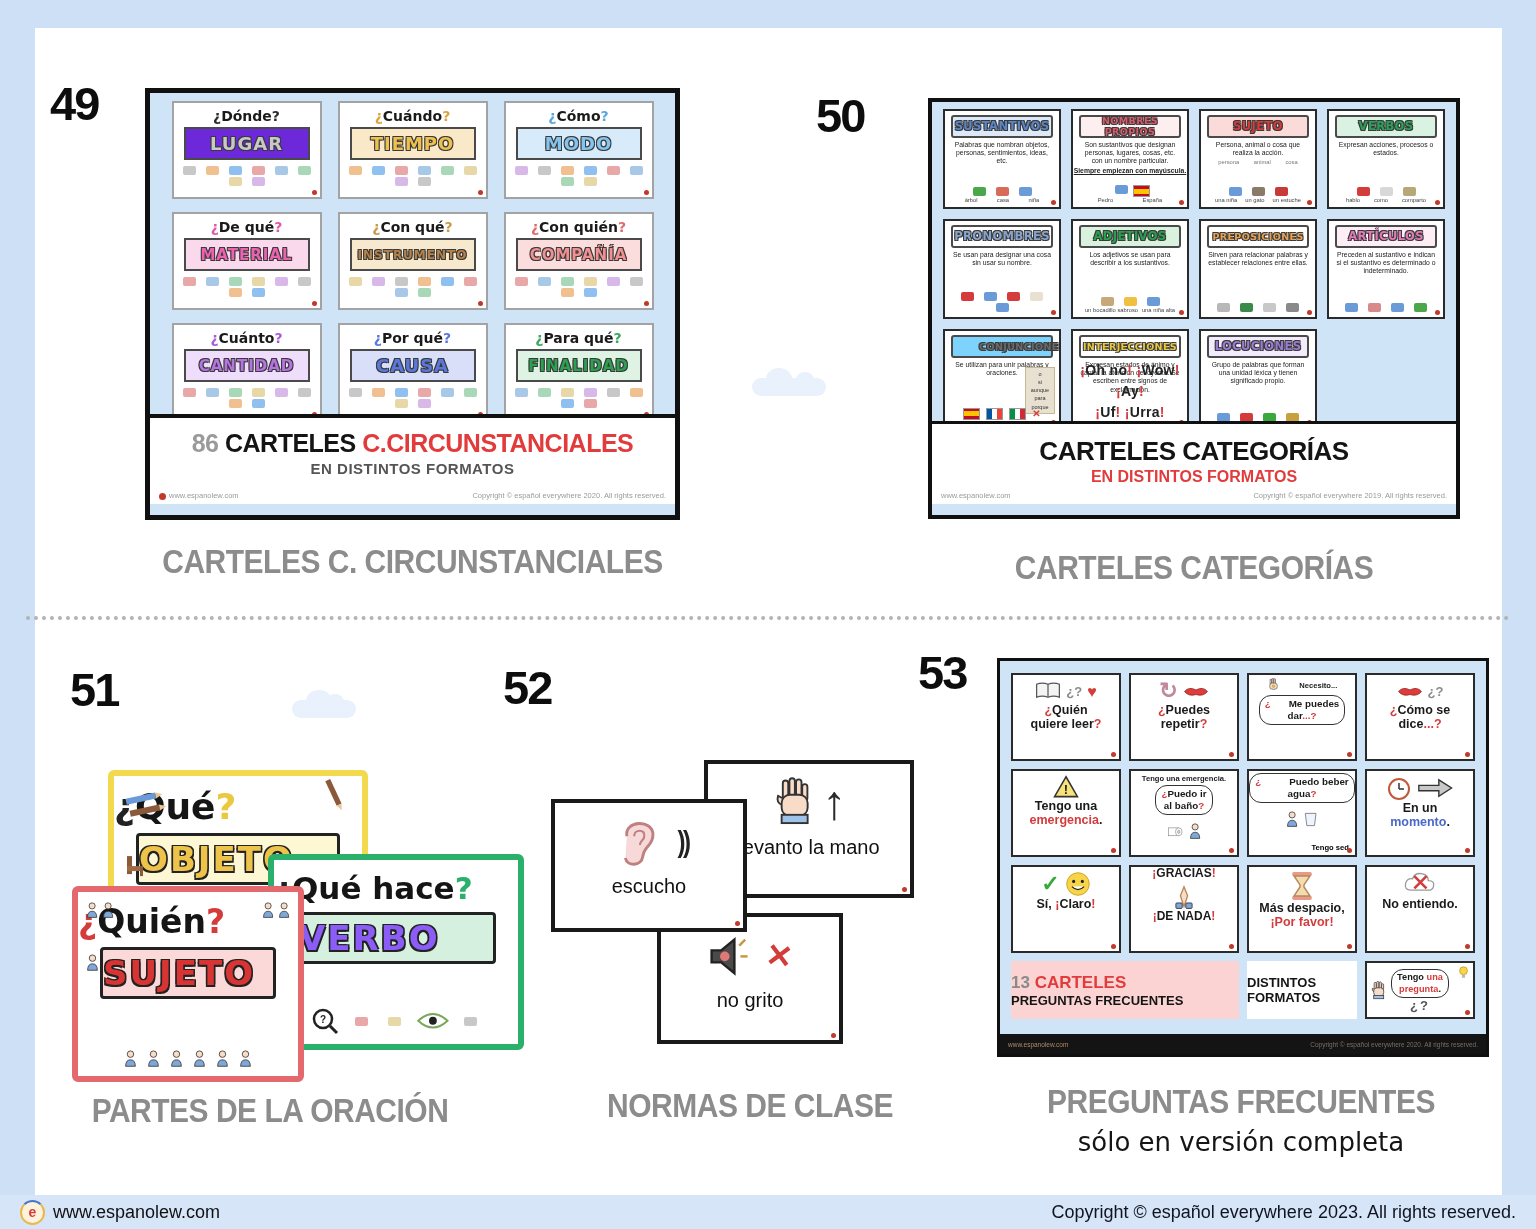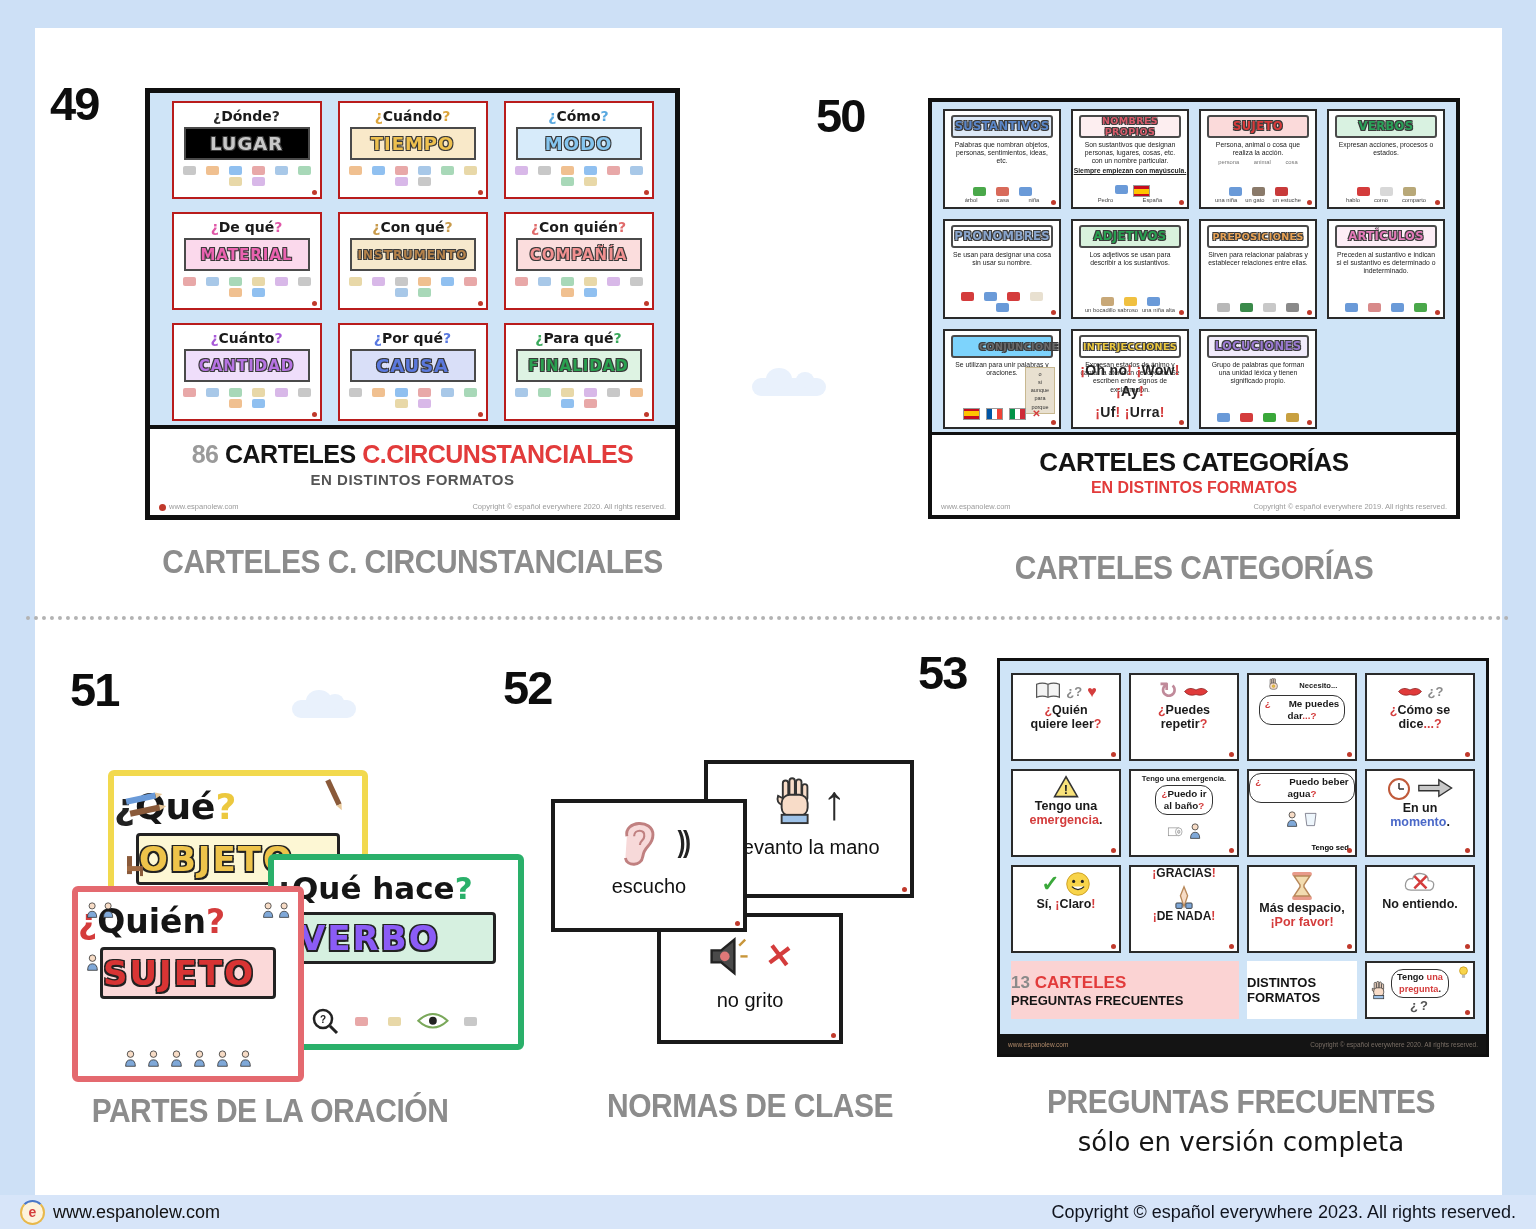--- a/index.html
+++ b/index.html
@@ -13,29 +13,29 @@
   .cloud-b{left:292px;top:700px;width:64px}
   .num{position:absolute;font-size:47px;font-weight:800;color:#0d0d0d;letter-spacing:-2px}
   .caption{position:absolute;text-align:center;font-weight:700;color:#8c8c8c;font-size:30px;letter-spacing:-.5px;transform:scaleY(1.08)}
   .subcaption{position:absolute;text-align:center;font-family:"DejaVu Sans",sans-serif;font-weight:500;color:#151515;font-size:26px}
   .poster{position:absolute;background:#cfe4f7;border:5px solid #101010;box-sizing:border-box}
   .p49{left:145px;top:88px;width:535px;height:432px}
   .p50{left:928px;top:98px;width:532px;height:421px;border-width:4px}
   .p53{left:997px;top:658px;width:492px;height:399px;border-width:3px}
   
   .p49grid{position:absolute;left:0;right:0;top:0;bottom:86px;display:grid;grid-template-columns:repeat(3,150px);grid-auto-rows:98px;gap:13px 16px;justify-content:center;align-content:center}
-  .p49card{position:relative;background:#fff;border:2px solid #b91c1c;text-align:center}
+  .p49card{position:relative;background:#fff;border:2px solid #a3a3a3;text-align:center}
   .p49q{font-family:"DejaVu Sans",sans-serif;font-weight:700;font-size:14px;margin-top:5px;color:#1a1a1a}
   .p49box{margin:3px 10px 0;border:2px solid #4a4a4a;height:29px;display:flex;align-items:center;justify-content:center}
   .p49word{font-family:"DejaVu Sans",sans-serif;font-weight:800;letter-spacing:1px}
   .outline{text-shadow:-1px -1px 0 #3a3a3a,1px -1px 0 #3a3a3a,-1px 1px 0 #3a3a3a,1px 1px 0 #3a3a3a}
   .p49chips{margin-top:5px;line-height:11px}
   .chip{display:inline-block;width:13px;height:9px;border-radius:2px;margin:1px 5px}
   .dot{position:absolute;right:3px;bottom:2px;width:5px;height:5px;border-radius:50%;background:#c0392b}
-  .pstrip{position:absolute;left:0;right:0;bottom:0;background:#fff;text-align:center}
+  .pstrip{position:absolute;left:0;right:0;bottom:11px;background:#fff;text-align:center}
   .p49strip{height:86px;border-top:4px solid #101010}
   .p49title{margin-top:11px;font-size:25px;font-weight:800;letter-spacing:-.5px}
   .p49sub{font-size:15px;font-weight:700;color:#555;letter-spacing:.5px;margin-top:2px}
   .micro{position:absolute;left:9px;right:9px;bottom:4px;display:flex;justify-content:space-between;font-size:7.5px;color:#9a9a9a;align-items:center}
   .mdot{display:inline-block;width:7px;height:7px;border-radius:50%;background:#c0392b;margin-right:3px;vertical-align:middle}
   
   .p50grid{position:absolute;left:0;right:0;top:0;bottom:80px;display:grid;grid-template-columns:repeat(4,118px);grid-auto-rows:100px;gap:10px;justify-content:center;align-content:center}
   .p50card{position:relative;background:#fff;border:2px solid #2a2a2a;text-align:center;overflow:hidden}
   .p50tbox{margin:4px 6px 0;border:2px solid #4a4a4a;border-radius:3px;height:19px;display:flex;align-items:center;justify-content:center}
   .p50t{font-family:"DejaVu Sans",sans-serif;font-weight:800;font-size:11.5px;letter-spacing:.4px}
@@ -117,21 +117,21 @@
   <div class="num" style="left:50px;top:76px">49</div>
   <div class="num" style="left:816px;top:88px">50</div>
   <div class="num" style="left:70px;top:662px">51</div>
   <div class="num" style="left:503px;top:660px">52</div>
   <div class="num" style="left:918px;top:645px">53</div>
 
   <div class="poster p49">
     <div class="p49grid" id="p49grid">
         <div class="p49card">
           <div class="p49q"><span style="color: rgb(42, 42, 42);">¿</span><span style="color: rgb(26, 26, 26);">Dónde</span><span style="color: rgb(42, 42, 42);">?</span></div>
-          <div class="p49box" style="background: #000000; border-color: rgb(74, 74, 74);">
+          <div class="p49box" style="background: #6d28d9; border-color: rgb(74, 74, 74);">
             <span class="p49word outline" style="color: rgb(200, 200, 200); font-size: 18px;">LUGAR</span>
           </div>
           <div class="p49chips"><span class="chip" style="background: rgb(200, 200, 200);"></span><span class="chip" style="background: rgb(240, 192, 144);"></span><span class="chip" style="background: rgb(144, 192, 240);"></span><span class="chip" style="background: rgb(232, 168, 168);"></span><span class="chip" style="background: rgb(168, 200, 232);"></span><span class="chip" style="background: rgb(168, 216, 184);"></span><span class="chip" style="background: rgb(232, 216, 168);"></span><span class="chip" style="background: rgb(216, 184, 232);"></span></div>
           <span class="dot"></span>
         </div>
         <div class="p49card">
           <div class="p49q"><span style="color: rgb(220, 164, 58);">¿</span><span style="color: rgb(26, 26, 26);">Cuándo</span><span style="color: rgb(220, 164, 58);">?</span></div>
           <div class="p49box" style="background: rgb(249, 233, 201); border-color: rgb(74, 74, 74);">
             <span class="p49word outline" style="color: rgb(238, 192, 78); font-size: 18px;">TIEMPO</span>
           </div>

